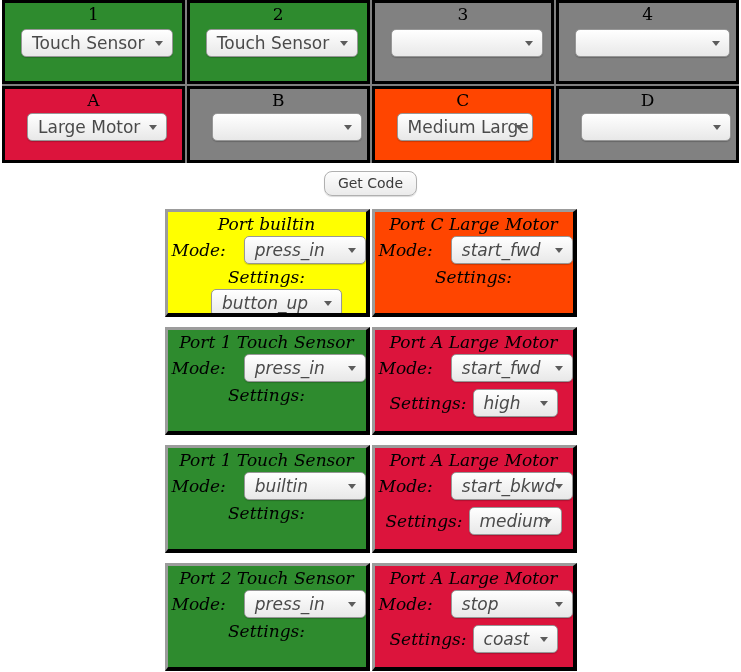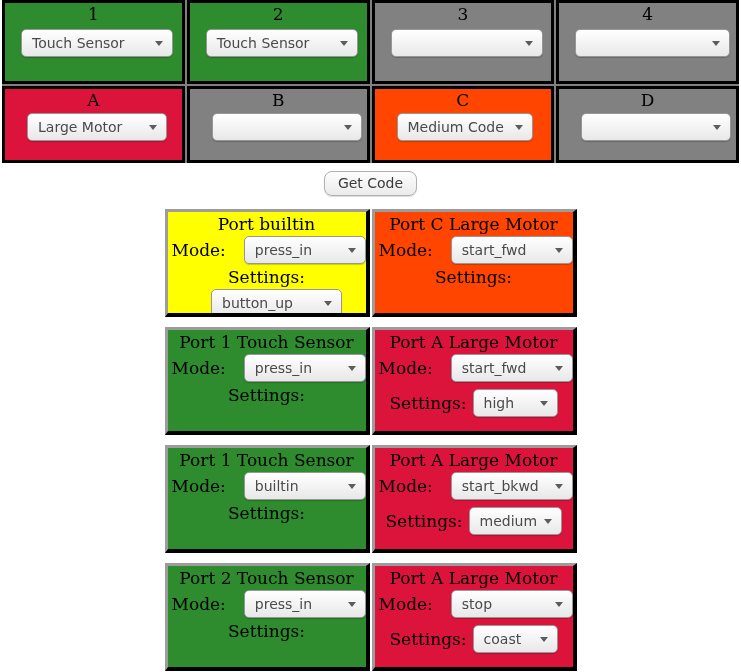--- a/index.html
+++ b/index.html
@@ -43,21 +43,21 @@
     position:relative;
     display:inline-flex;
     align-items:center;
     height:28px;
     padding:0 26px 0 10px;
     background:linear-gradient(#ffffff, #e8e8e8);
     border:1px solid #979797;
     border-radius:5px;
     box-shadow:0 1px 1px rgba(0,0,0,0.2);
     font-family:"DejaVu Sans", sans-serif;
-    font-size:14px;
+    font-size:17px;
     color:#4a4a4a;
     white-space:nowrap;
     overflow:hidden;
     vertical-align:middle;
   }
   .select .arrow {
     position:absolute;
     right:9px; top:50%;
     margin-top:-2px;
     width:0; height:0;
@@ -81,20 +81,21 @@
     box-shadow:0 1px 1px rgba(0,0,0,0.15);
     cursor:pointer;
   }
 
   
   .pair {
     width:412px;
     margin:10px auto 0;
     display:flex;
     gap:2px;
+    font-style:italic;
   }
   .pair.first { margin-top:12px; }
   .block {
     width:205px; height:108px;
     border-top:3px solid #9c9c9c;
     border-left:3px solid #9c9c9c;
     border-right:4px solid #000;
     border-bottom:4px solid #000;
     overflow:hidden;
   }
@@ -178,21 +179,21 @@
     <div class="port-label">B</div>
     <div class="select port-select" style="width:150px">
       <span></span>
       <span class="arrow"></span>
     </div>
   </div>
 
   <div class="port-box row2 bg-orangered">
     <div class="port-label">C</div>
     <div class="select port-select" style="width:136px">
-      <span>Medium Code</span>
+      <span>Medium Large</span>
       <span class="arrow"></span>
     </div>
   </div>
 
   <div class="port-box row2 bg-gray">
     <div class="port-label">D</div>
     <div class="select port-select" style="width:150px">
       <span></span>
       <span class="arrow"></span>
     </div>

